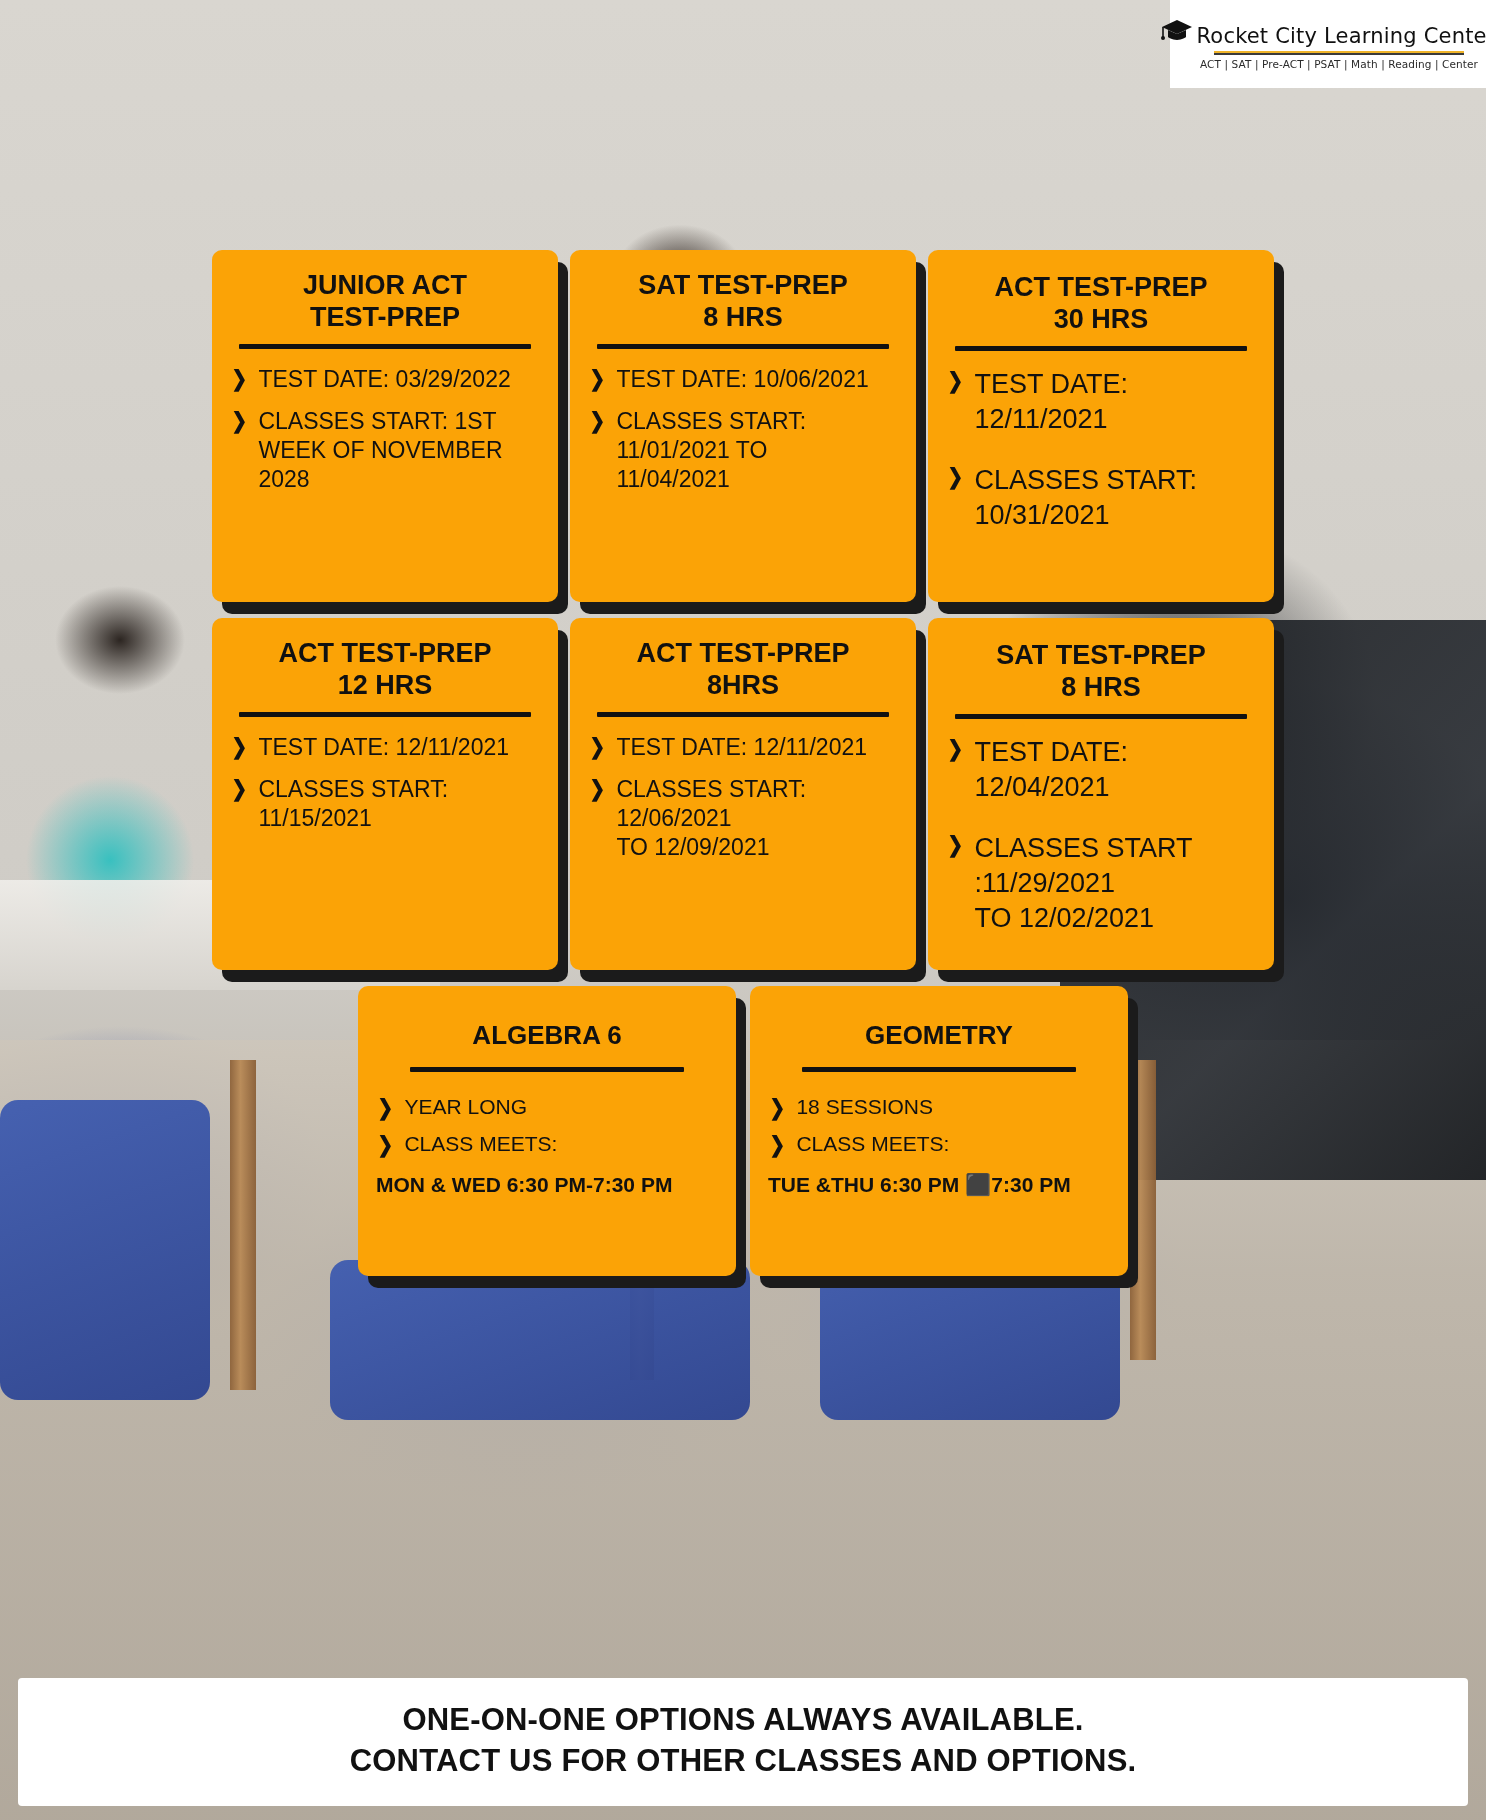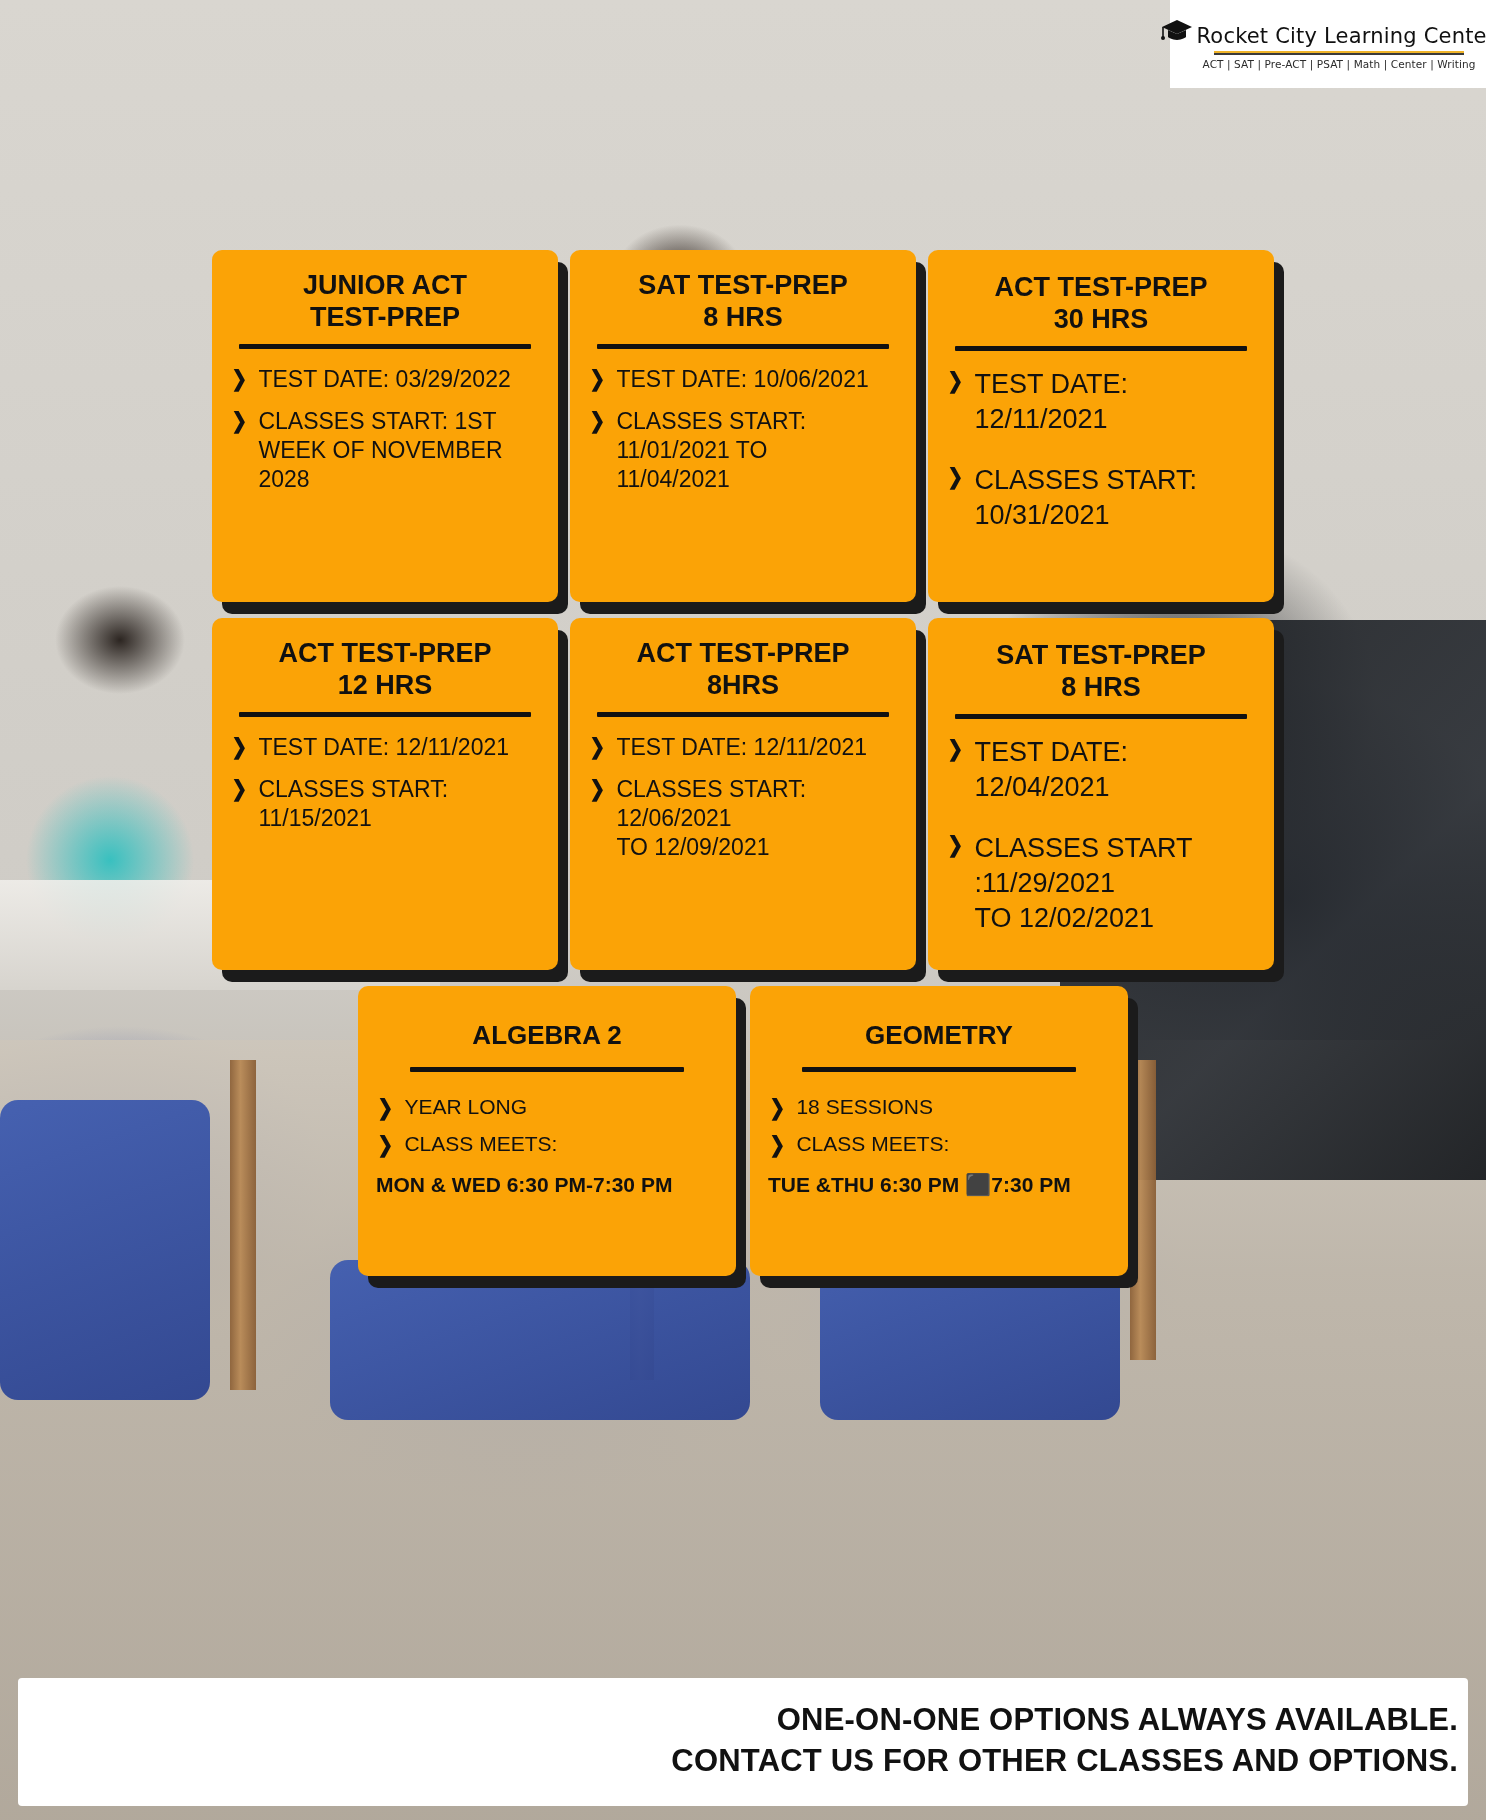--- a/index.html
+++ b/index.html
@@ -247,21 +247,21 @@
 
   
   .footer {
     position: absolute;
     left: 18px;
     right: 18px;
     bottom: 14px;
     background: #ffffff;
     border-radius: 4px;
     padding: 22px 10px 24px 10px;
-    text-align: right;
+    text-align: center;
   }
   .footer div {
     font-size: 31px;
     font-weight: bold;
     color: #111;
     line-height: 1.32;
     letter-spacing: .2px;
   }
 </style>
 </head>
@@ -286,21 +286,21 @@
         <svg width="34" height="26" viewBox="0 0 34 26" aria-hidden="true">
           <path d="M2 10 L17 3 L32 10 L17 17 Z" fill="#111"></path>
           <path d="M8 13 L8 20 C8 20 12 23 17 23 C22 23 26 20 26 20 L26 13 L17 17 Z" fill="#111"></path>
           <path d="M3 10 L3 20" stroke="#111" stroke-width="1.6" fill="none"></path>
           <circle cx="3" cy="21" r="2" fill="#111"></circle>
         </svg>
       </span>
       <span class="logo-name">Rocket City Learning Center</span>
     </div>
     <div class="logo-rule"></div>
-    <div class="logo-sub">ACT | SAT | Pre-ACT | PSAT | Math | Center | Writing</div>
+    <div class="logo-sub">ACT | SAT | Pre-ACT | PSAT | Math | Reading | Center</div>
   </div>
 
 
   <div class="grid">
 
     <div class="row">
 
       <div class="card">
         <div class="card-title">JUNIOR ACT
 TEST-PREP</div>
@@ -411,21 +411,21 @@
 TO 12/02/2021</span>
           </li>
         </ul>
       </div>
 
     </div>
 
     <div class="row row-bottom">
 
       <div class="card bottom-card">
-        <div class="card-title">ALGEBRA 2</div>
+        <div class="card-title">ALGEBRA 6</div>
         <div class="divider"></div>
         <ul class="bullets gap-sm">
           <li class="bullet">
             <span class="chev">❯</span>
             <span class="btext sm">YEAR LONG</span>
           </li>
           <li class="bullet">
             <span class="chev">❯</span>
             <span class="btext sm">CLASS MEETS:</span>
           </li>

